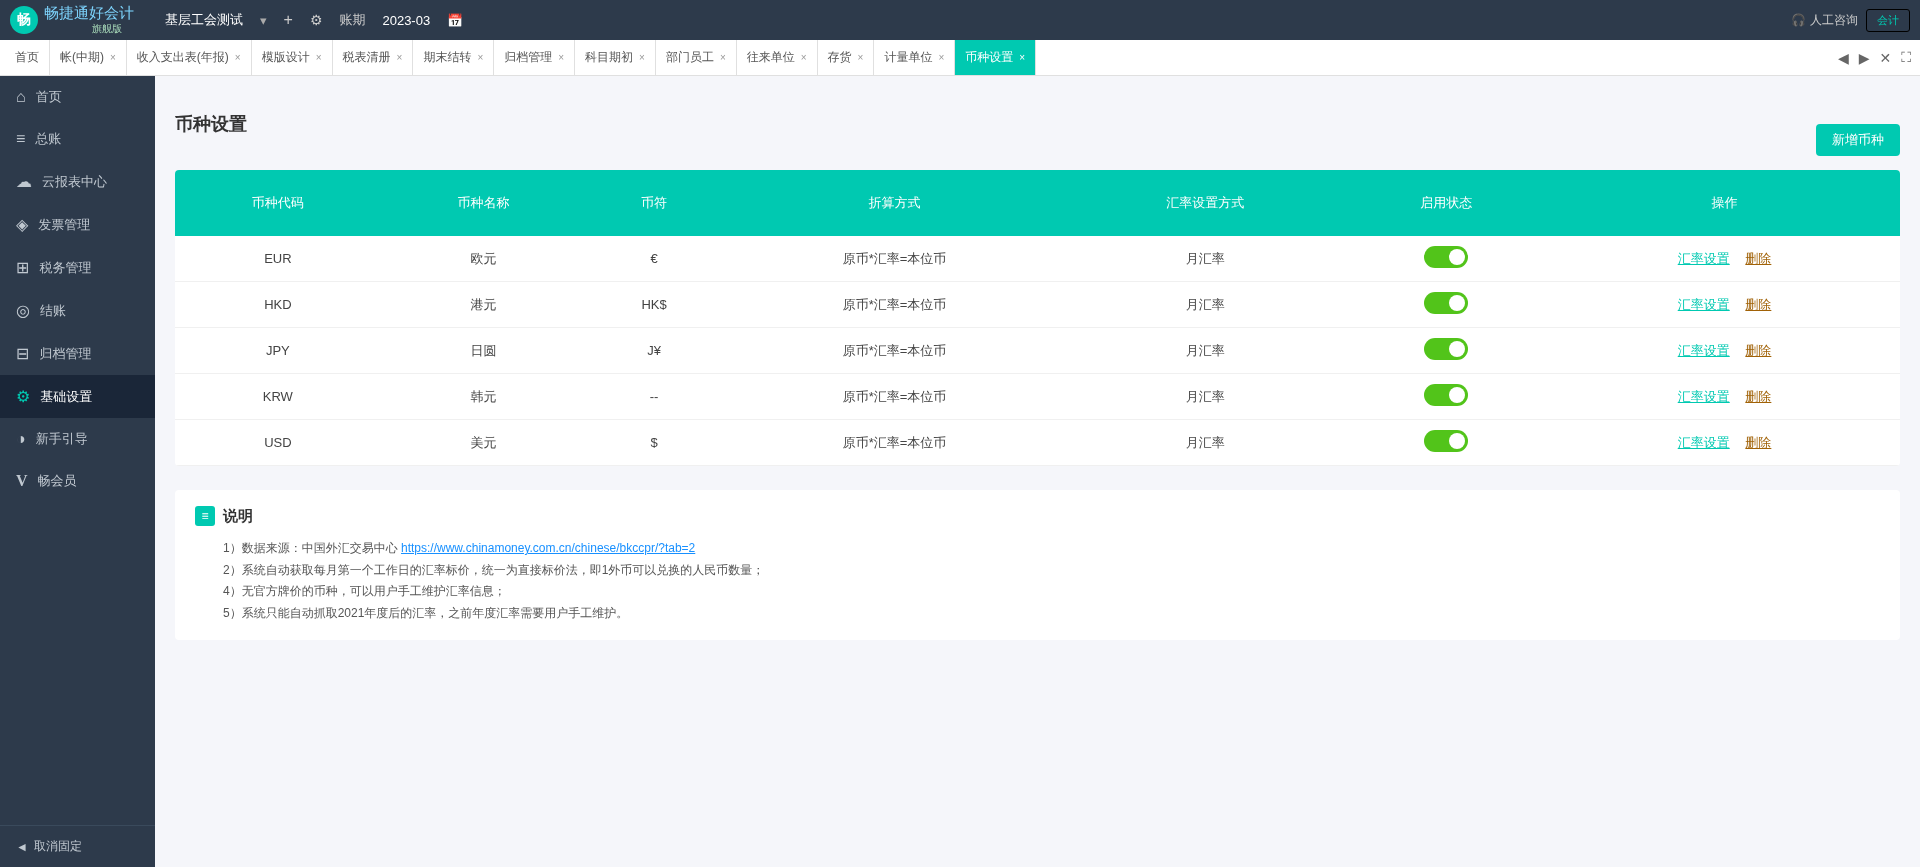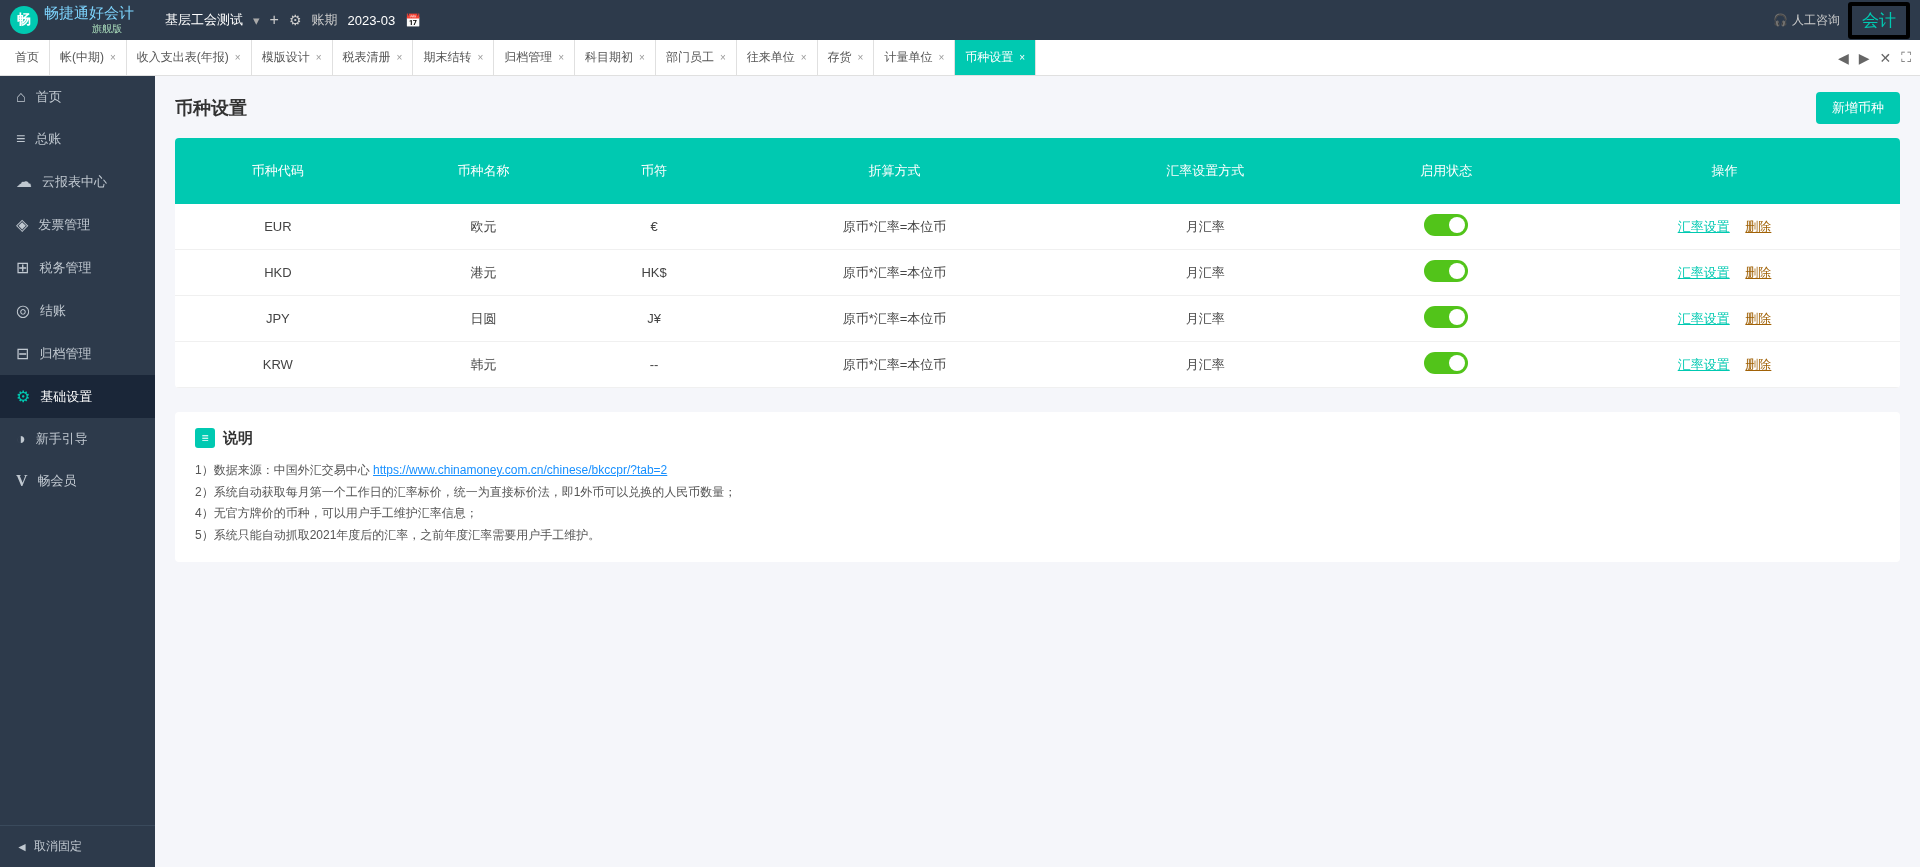--- a/index.html
+++ b/index.html
@@ -26,21 +26,21 @@
       border-radius: 50%;
       display: flex; align-items: center; justify-content: center;
       font-size: 14px; color: #fff; font-weight: bold;
     }
     .logo-text { font-size: 15px; color: #7dd3fc; line-height: 1.2; }
     .logo-sub { font-size: 10px; color: #adb; margin-left: 48px; }
     .header-center {
       flex: 1;
       display: flex;
       align-items: center;
-      gap: 10px;
+      gap: 17px;
     }
     .company-name {
       color: #fff;
       font-size: 13px;
       cursor: pointer;
     }
     .period-label { color: #ccc; font-size: 13px; }
     .period-value { color: #fff; font-size: 13px; }
     .header-right {
       display: flex;
@@ -50,25 +50,25 @@
     .customer-service {
       display: flex;
       align-items: center;
       gap: 4px;
       color: #ccc;
       font-size: 12px;
       cursor: pointer;
     }
     .kuaiji-btn {
       background: transparent;
-      border: 4px solid #000000;
+      border: 1px solid #000000;
       color: #00c9b1;
       padding: 3px 10px;
       border-radius: 3px;
-      font-size: 17px;
+      font-size: 11px;
       cursor: pointer;
     }
 
     
     .tabs-bar {
       display: flex;
       align-items: center;
       background: #fff;
       border-bottom: 1px solid #e0e0e0;
       height: 36px;
@@ -171,20 +171,21 @@
       color: #333;
     }
     .btn-new {
       background: #00c9b1;
       color: #fff;
       border: none;
       padding: 7px 16px;
       border-radius: 4px;
       font-size: 13px;
       cursor: pointer;
+      margin-top: 32px;
     }
 
     
     .data-table {
       width: 100%;
       border-collapse: collapse;
       background: #fff;
       border-radius: 4px;
       overflow: hidden;
     }
@@ -262,20 +263,21 @@
       font-size: 12px;
     }
     .desc-list {
       list-style: none;
       padding: 0;
     }
     .desc-list li {
       font-size: 12px;
       color: #555;
       line-height: 1.8;
+      margin-left: 28px;
     }
     .desc-link {
       color: #1890ff;
       text-decoration: underline;
     }
   </style>
 </head>
 <body>
 
 <div class="top-header">
@@ -481,20 +483,34 @@
     <td>原币*汇率=本位币</td>
     <td>月汇率</td>
     <td>
       <div class="toggle-switch"></div>
     </td>
     <td>
       <span class="action-link">汇率设置</span>
       <span class="action-link delete">删除</span>
     </td>
   </tr>
+          <tr>
+    <td>USD</td>
+    <td>美元</td>
+    <td>$</td>
+    <td>原币*汇率=本位币</td>
+    <td>月汇率</td>
+    <td>
+      <div class="toggle-switch"></div>
+    </td>
+    <td>
+      <span class="action-link">汇率设置</span>
+      <span class="action-link delete">删除</span>
+    </td>
+  </tr>
         </tbody>
     </table>
 
     <div class="desc-section">
       <div class="desc-title">
         <div class="desc-icon">≡</div>
         <span>说明</span>
       </div>
       <ul class="desc-list" id="desc-list">
       <li>1）数据来源：中国外汇交易中心 <a class="desc-link" href="#">https://www.chinamoney.com.cn/chinese/bkccpr/?tab=2</a></li>

